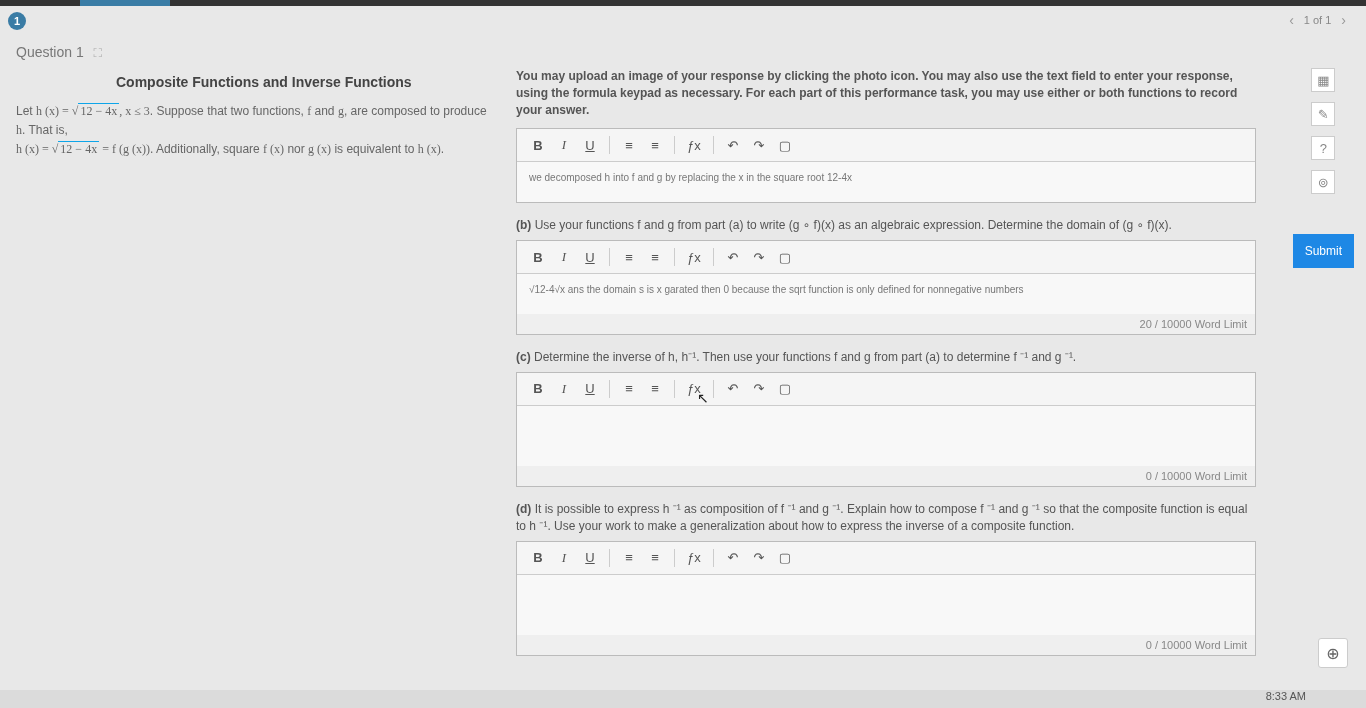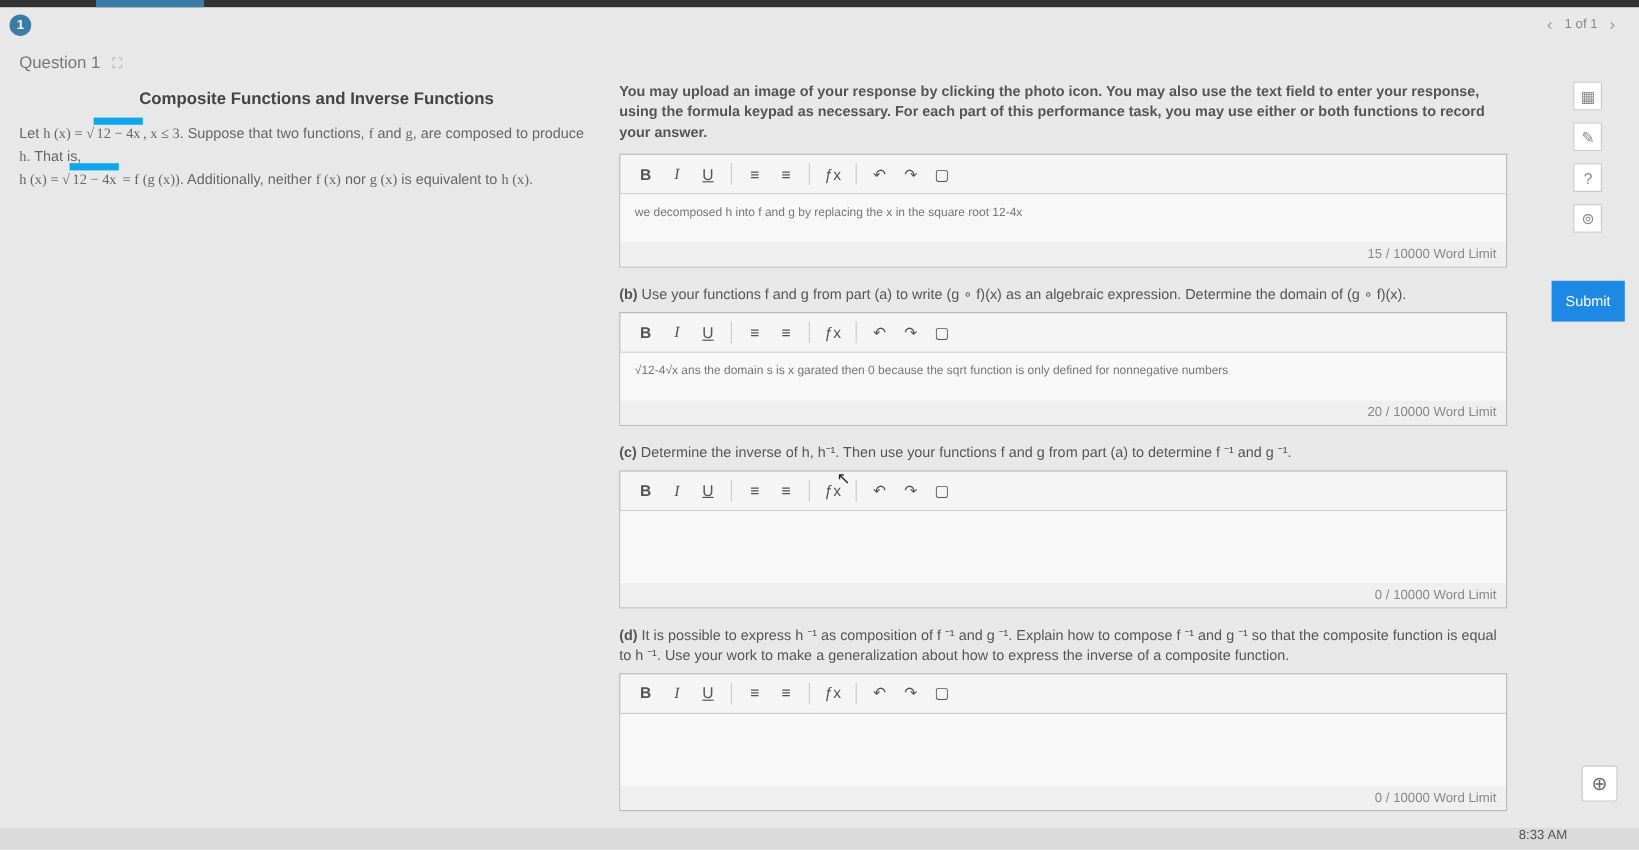--- a/index.html
+++ b/index.html
@@ -11,21 +11,21 @@
     .step-badge { position: absolute; top: 12px; left: 8px; width: 18px; height: 18px; border-radius: 50%; background: #3a7ca5; color: white; font-size: 11px; display: flex; align-items: center; justify-content: center; font-weight: bold; }
     .question-header { padding: 10px 16px 8px 16px; font-size: 14px; color: #777; }
     .expand-icon { margin-left: 6px; font-size: 12px; color: #aaa; }
     .main { display: flex; padding: 0 16px; gap: 20px; }
     .left-col { width: 480px; flex-shrink: 0; }
     .title { font-weight: bold; font-size: 14px; color: #444; margin: 6px 0 12px 100px; }
     .problem-text { font-size: 12px; color: #666; line-height: 1.6; }
     .math { font-family: 'Times New Roman', serif; }
     .sqrt { position: relative; display: inline-block; }
     .sqrt::before { content: '√'; }
-    .sqrt-body { border-top: 6px solid #0ea5e9; padding: 0 2px; }
+    .sqrt-body { border-top: 1px solid #0ea5e9; padding: 0 2px; }
     .right-col { flex: 1; max-width: 740px; }
     .instructions { font-size: 12px; color: #555; font-weight: bold; line-height: 1.4; margin-bottom: 10px; }
     .part-label { font-size: 12px; color: #555; margin: 14px 0 6px 0; line-height: 1.4; }
     .part-label b { font-weight: bold; }
     .editor-box { border: 1px solid #bbb; background: #f5f5f5; }
     .toolbar { display: flex; align-items: center; gap: 4px; padding: 6px 10px; border-bottom: 1px solid #ccc; }
     .tb-btn { width: 22px; height: 20px; display: flex; align-items: center; justify-content: center; font-size: 13px; color: #555; cursor: pointer; }
     .tb-btn.bold { font-weight: bold; }
     .tb-btn.italic { font-style: italic; font-family: serif; }
     .tb-btn.underline { text-decoration: underline; }
@@ -57,21 +57,21 @@
 <div class="question-header">
   <span>Question 1</span>
   <span class="expand-icon">⛶</span>
 </div>
 
 <div class="main">
   <div class="left-col">
     <div class="title">Composite Functions and Inverse Functions</div>
     <div class="problem-text">
       <span>Let </span><span class="math">h (x) = </span><span class="math sqrt"><span class="sqrt-body">12 − 4x</span></span><span class="math">, x ≤ 3</span><span>. Suppose that two functions, </span><span class="math">f</span><span> and </span><span class="math">g</span><span>, are composed to produce </span><span class="math">h</span><span>. That is,</span><br>
-      <span class="math">h (x) = </span><span class="math sqrt"><span class="sqrt-body">12 − 4x</span></span><span class="math"> = f (g (x))</span><span>. Additionally, neither </span><span class="math">f (x)</span><span> nor </span><span class="math">g (x)</span><span> is equivalent to </span><span class="math">h (x)</span><span>.</span>
+      <span class="math">h (x) = </span><span class="math sqrt"><span class="sqrt-body">12 − 4x</span></span><span class="math"> = f (g (x))</span><span>. Additionally, square </span><span class="math">f (x)</span><span> nor </span><span class="math">g (x)</span><span> is equivalent to </span><span class="math">h (x)</span><span>.</span>
     </div>
   </div>
 
   <div class="right-col">
     <div class="instructions">You may upload an image of your response by clicking the photo icon. You may also use the text field to enter your response, using the formula keypad as necessary. For each part of this performance task, you may use either or both functions to record your answer.</div>
 
     <div class="editor-box">
       <div class="toolbar">
         <span class="tb-btn bold">B</span>
         <span class="tb-btn italic">I</span>
@@ -80,21 +80,20 @@
         <span class="tb-btn">≡</span>
         <span class="tb-btn">≡</span>
         <span class="tb-divider"></span>
         <span class="tb-btn">ƒx</span>
         <span class="tb-divider"></span>
         <span class="tb-btn">↶</span>
         <span class="tb-btn">↷</span>
         <span class="tb-btn">▢</span>
       </div>
       <div class="editor-content">we decomposed h into f and g by replacing the x in the square root 12-4x</div>
-      <div class="editor-footer">15 / 10000 Word Limit</div>
     </div>
 
     <div class="part-label"><b>(b) </b><span>Use your functions f and g from part (a) to write (g ∘ f)(x) as an algebraic expression. Determine the domain of (g ∘ f)(x).</span></div>
     <div class="editor-box">
       <div class="toolbar">
         <span class="tb-btn bold">B</span>
         <span class="tb-btn italic">I</span>
         <span class="tb-btn underline">U</span>
         <span class="tb-divider"></span>
         <span class="tb-btn">≡</span>

